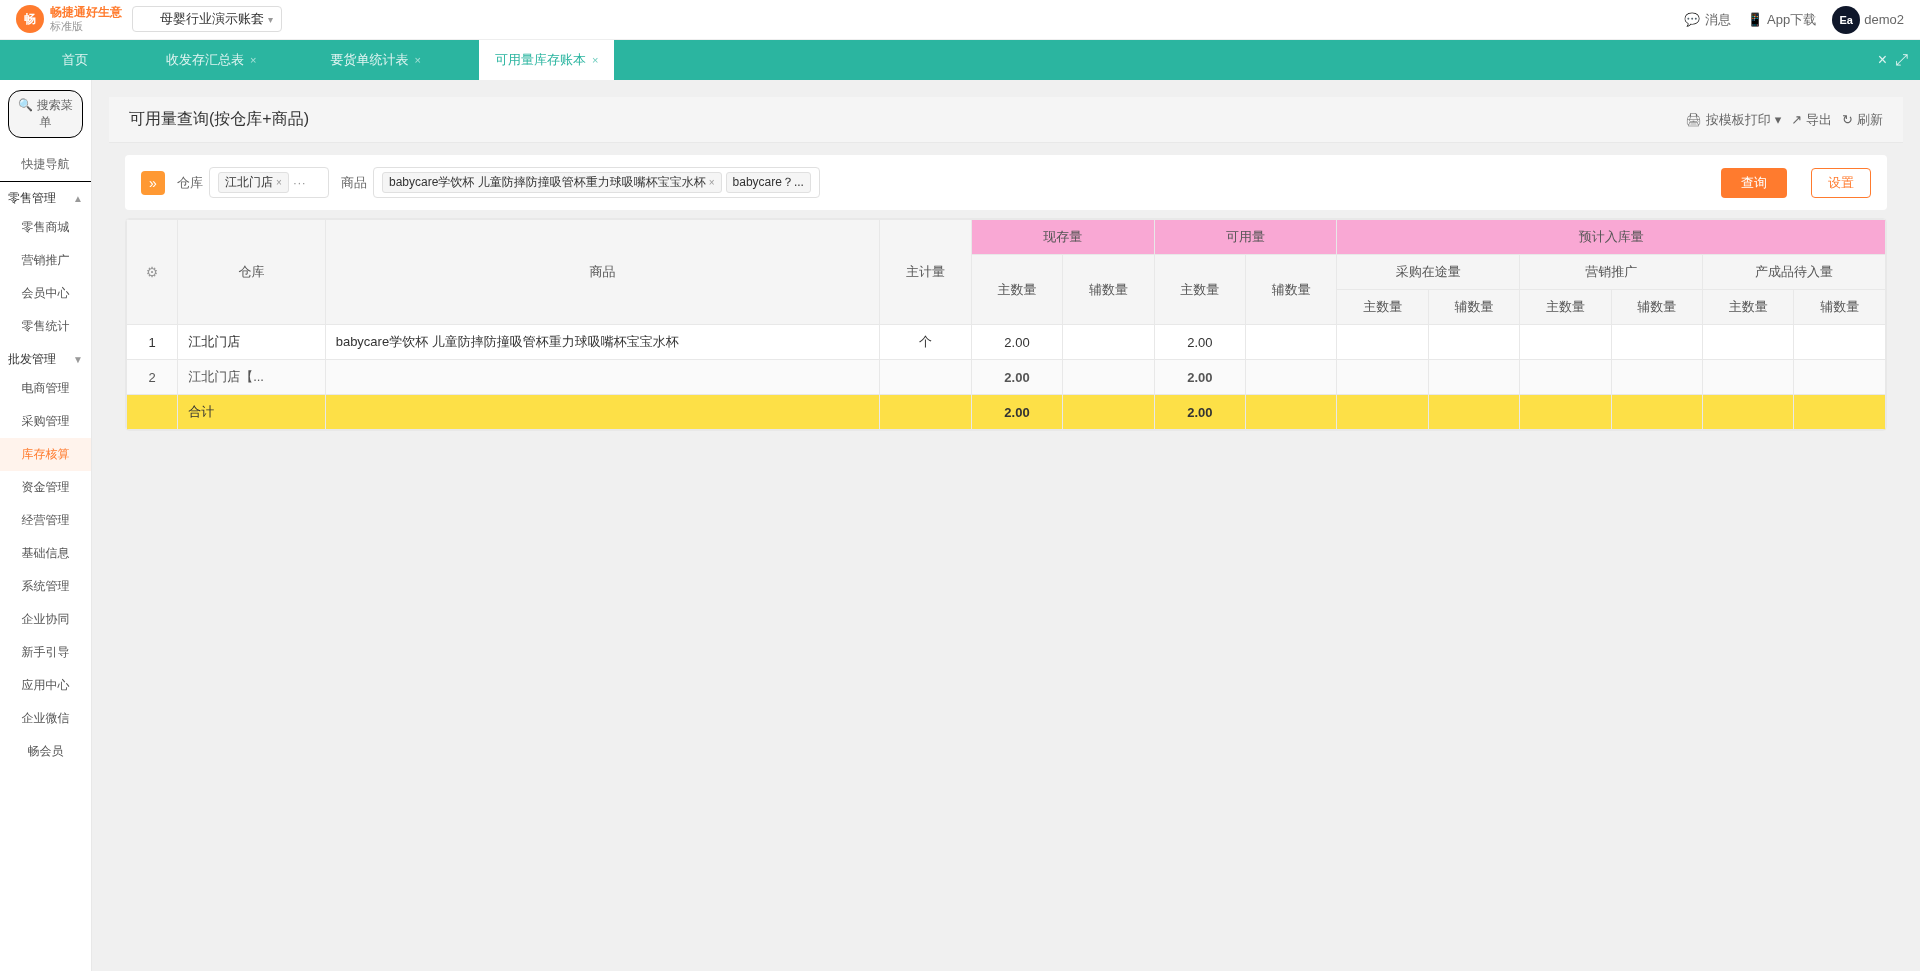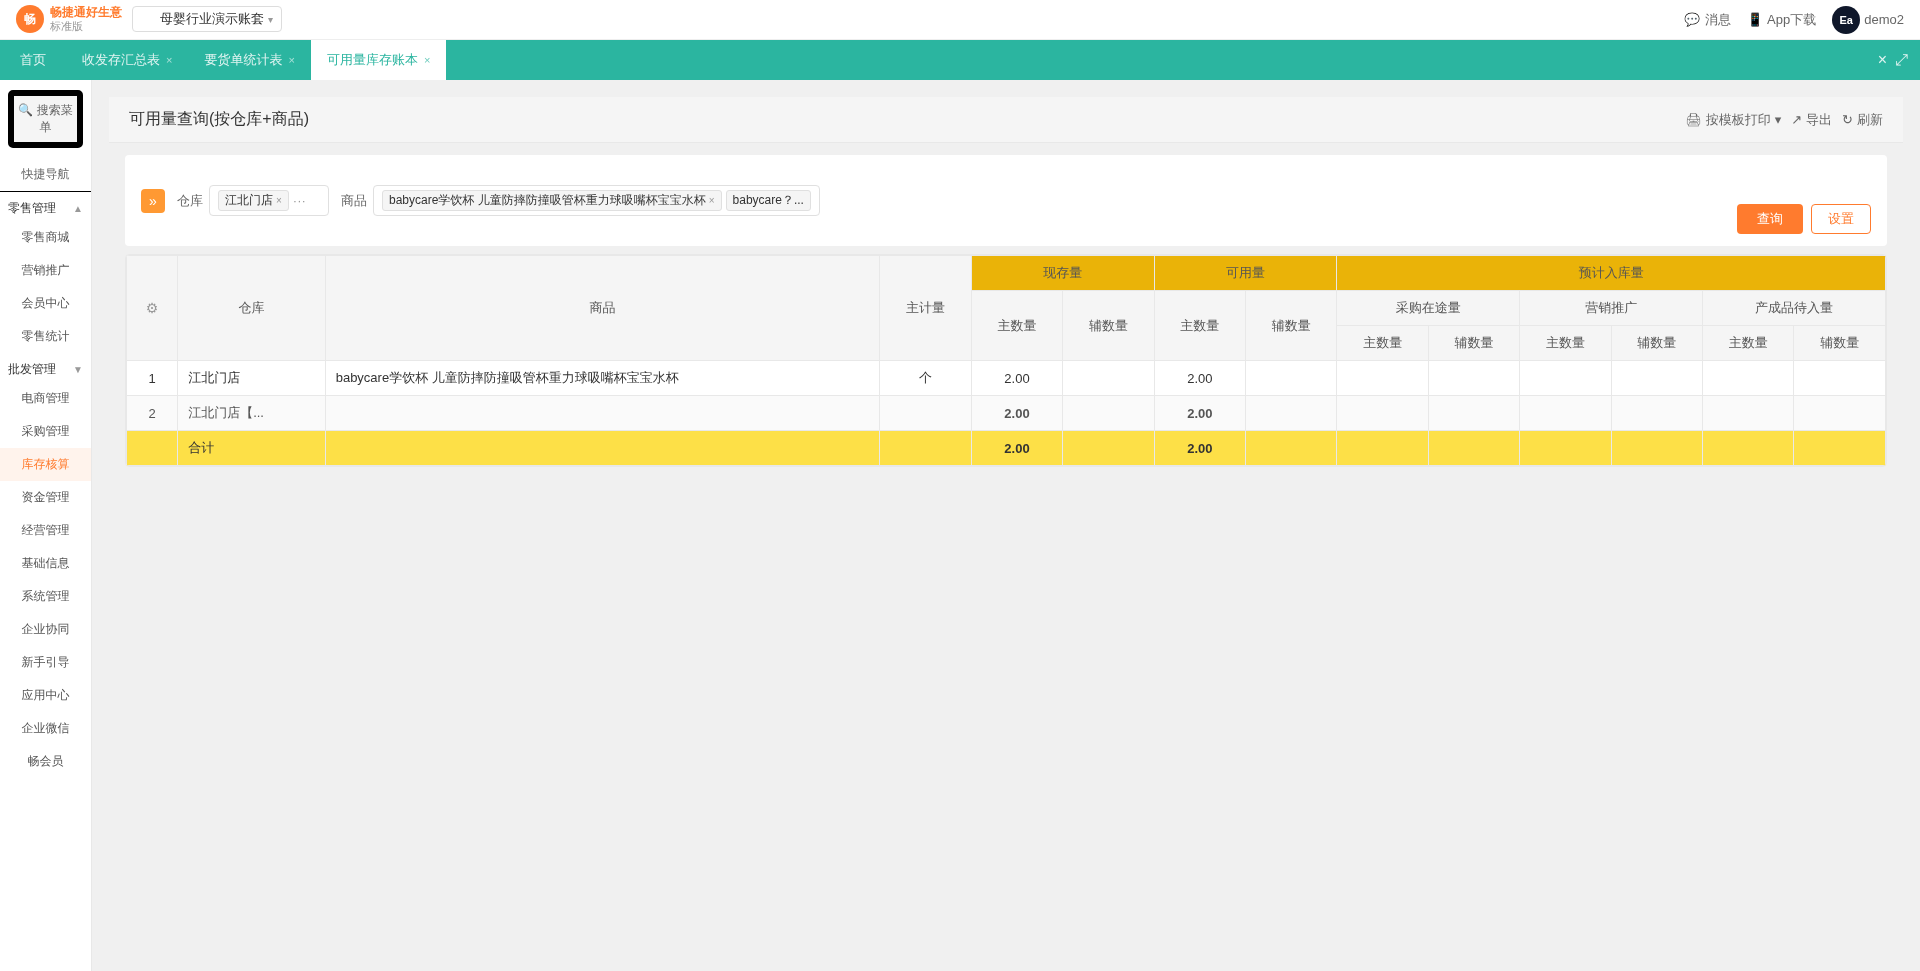--- a/index.html
+++ b/index.html
@@ -38,20 +38,21 @@
       height: 40px;
       display: flex;
       align-items: center;
       padding: 0 16px;
       color: rgba(255,255,255,0.85);
       cursor: pointer;
       font-size: 13px;
       position: relative;
       white-space: nowrap;
       gap: 6px;
+      margin-left: 42px;
     }
     .nav-tab.active { background: #fff; color: #2bb5a0; font-weight: 500; }
     .nav-tab .close-btn { font-size: 11px; opacity: 0.7; cursor: pointer; }
     .nav-tab.active .close-btn { color: #2bb5a0; }
     .nav-tab-home { padding: 0 20px; }
     .nav-spacer { flex: 1; }
     .nav-actions { display: flex; align-items: center; padding: 0 12px; gap: 8px; color: rgba(255,255,255,0.85); }
     .nav-actions span { cursor: pointer; font-size: 16px; }
 
     
@@ -63,22 +64,22 @@
       background: #fff;
       border-right: 1px solid #e8e8e8;
       display: flex;
       flex-direction: column;
       flex-shrink: 0;
     }
     .sidebar-search { padding: 10px 8px; }
     .sidebar-search-btn {
       width: 100%;
       background: #f5f5f5;
-      border: 6px solid #000000;
-      border-radius: 5px;
+      border: 1px solid #000000;
+      border-radius: 13px;
       padding: 6px 4px;
       text-align: center;
       color: #666;
       cursor: pointer;
       font-size: 12px;
     }
     .sidebar-nav-btn {
       padding: 8px 0;
       text-align: center;
       color: #666;
@@ -151,21 +152,21 @@
     .filter-tag {
       background: #f5f5f5;
       border: 1px solid #e0e0e0;
       border-radius: 3px;
       padding: 1px 6px;
       font-size: 12px;
       display: flex; align-items: center; gap: 3px;
     }
     .filter-tag .remove { color: #999; cursor: pointer; font-size: 10px; }
     .filter-dots { color: #999; cursor: pointer; }
-    .filter-actions { margin-left: auto; display: flex; align-items: center; gap: 8px; margin-top: 37px; }
+    .filter-actions { margin-left: auto; display: flex; align-items: center; gap: 24px; }
     .btn-query {
       background: #ff7b2e;
       color: white;
       border: none;
       border-radius: 4px;
       padding: 6px 20px;
       cursor: pointer;
       font-size: 13px;
     }
     .btn-setting {
@@ -197,21 +198,21 @@
       font-size: 13px;
     }
     td {
       padding: 8px 10px;
       border: 1px solid #e8e8e8;
       color: #333;
       text-align: center;
     }
     td.text-left { text-align: left; }
     .group-header td { background: #fafafa; font-weight: 500; color: #555; }
-    .th-group { background: #eab308; border-bottom: none; }
+    .th-group { background: #f9a8d4; border-bottom: none; }
     .settings-icon { color: #999; font-size: 14px; cursor: pointer; }
 
     
     .table-footer {
       background: #fffbf0;
       border-top: 1px solid #e8e8e8;
     }
     .table-footer td { background: #fde047; font-weight: 500; color: #333; }
 
     

